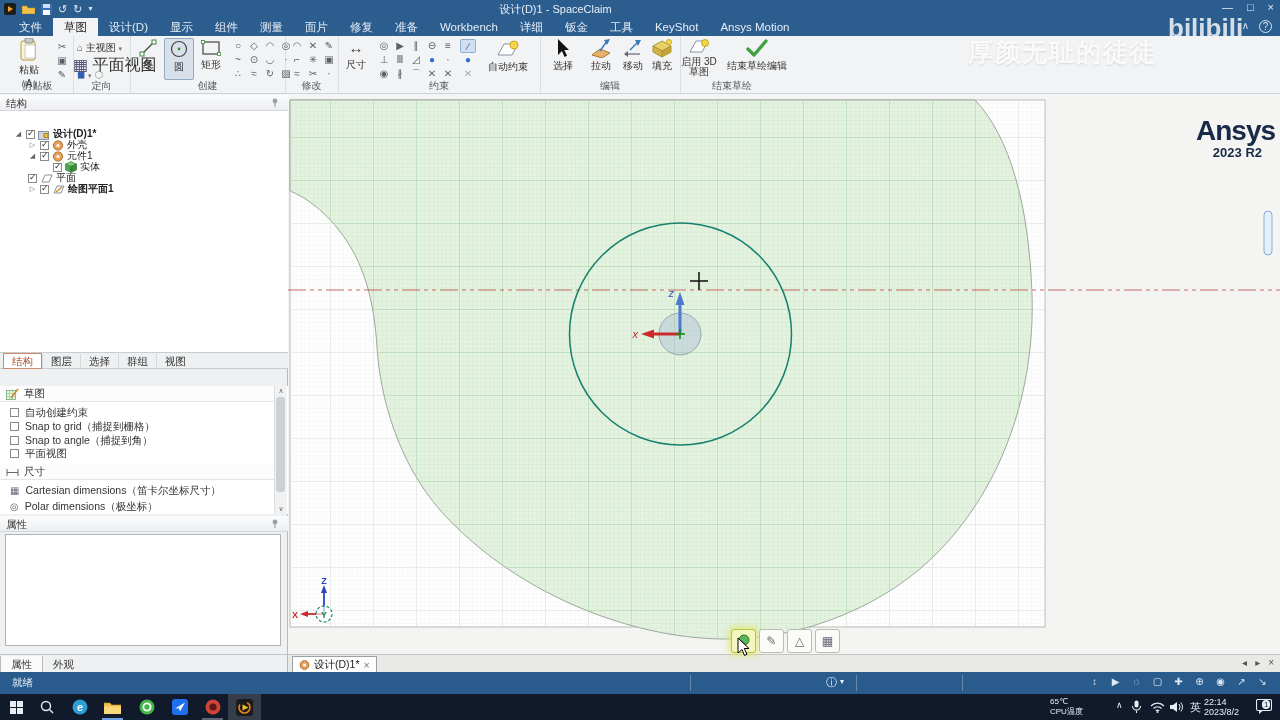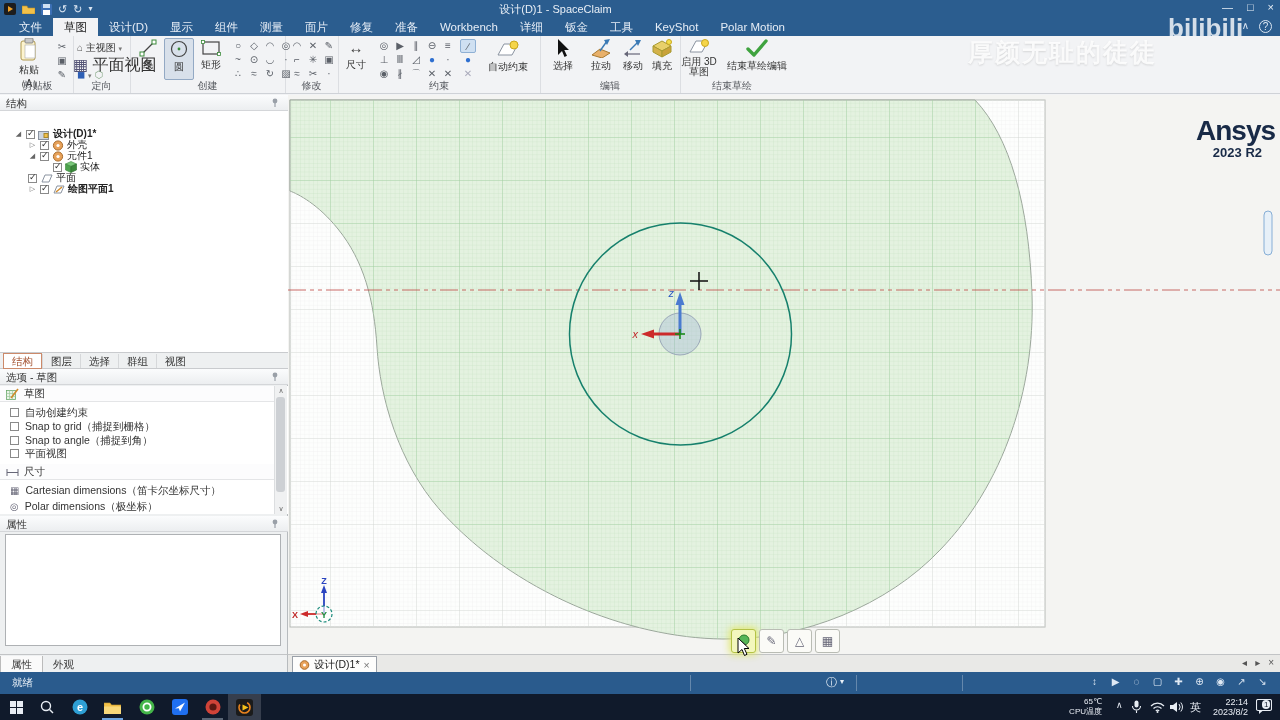--- a/index.html
+++ b/index.html
@@ -66,21 +66,21 @@
   .btab.active{background:#fafafa;border-right:1px solid #bbb;border-left:1px solid #bbb;}
   
   .statusbar{left:0;top:672px;width:1280px;height:22px;background:#2a5b8d;color:#eaf1f8;font-size:10.5px;}
   .statusbar .sep{position:absolute;top:3px;width:1px;height:16px;background:rgba(255,255,255,.28);}
   .stool{display:inline-block;width:17px;text-align:center;font-size:10px;color:#dfe9f4;}
   .taskbar{left:0;top:694px;width:1280px;height:26px;background:#101a2b;color:#e8edf4;}
   .tslot{position:absolute;top:0;width:33px;height:26px;display:flex;align-items:center;justify-content:center;}
   .tslot.open::after{content:"";position:absolute;bottom:0;left:6px;width:21px;height:2px;background:#6ea5e0;}
   .tslot.open-dark::after{content:"";position:absolute;bottom:0;left:6px;width:21px;height:2px;background:#5a6675;}
   .tslot.active{background:rgba(255,255,255,.16);}
-  .tray2{position:absolute;top:3px;font-size:8px;line-height:10px;text-align:right;color:#e8edf4;}
+  .tray2{position:absolute;top:3px;font-size:8px;line-height:10px;color:#e8edf4;}
   .trayg{position:absolute;top:6px;font-size:11px;color:#e8edf4;}
 </style>
 </head>
 <body>
 
 <div id="app">
 
   <div class="abs titlebar">
     <div class="abs qat">
       <svg width="12" height="12">
@@ -115,21 +115,21 @@
     <span class="mtab">组件</span>
     <span class="mtab">测量</span>
     <span class="mtab">面片</span>
     <span class="mtab">修复</span>
     <span class="mtab">准备</span>
     <span class="mtab">Workbench</span>
     <span class="mtab">详细</span>
     <span class="mtab">钣金</span>
     <span class="mtab">工具</span>
     <span class="mtab">KeyShot</span>
-    <span class="mtab">Polar Motion</span>
+    <span class="mtab">Ansys Motion</span>
   </div>
   <div class="abs menu-right">
     <span>∧</span>
     <span style="border:1px solid #dbe6f2;border-radius:50%;width:11px;height:11px;line-height:11px;text-align:center;">?</span>
   </div>
 
   <div class="abs ribbon">
 
     <div class="rgroup" style="left:2px;width:71px;">
       <div class="rbig" style="left:6px;top:2px;width:42px;">
@@ -370,27 +370,20 @@
     </div>
 
     <div class="ptabs">
       <span class="ptab active">结构</span>
       <span class="ptab">图层</span>
       <span class="ptab">选择</span>
       <span class="ptab">群组</span>
       <span class="ptab">视图</span>
     </div>
 
-    <div class="phead" style="top:274px;">
-      <span>选项 - 草图</span>
-      <svg class="pin">
-          <circle cx="4" cy="3" r="2.4" fill="#9aa0a8"></circle>
-          <line x1="4" y1="5" x2="4" y2="9" stroke="#9aa0a8" stroke-width="1.2"></line>
-        </svg>
-    </div>
 
     <div class="optarea">
       <div class="sectrow" style="top:0;">
         <svg width="13" height="12">
             <rect x="0.5" y="2.5" width="9" height="9" fill="#eaf4e8" stroke="#6aa86a" stroke-width="0.8"></rect>
             <line x1="3.5" y1="2.5" x2="3.5" y2="11.5" stroke="#9cc89c" stroke-width="0.7"></line>
             <line x1="6.5" y1="2.5" x2="6.5" y2="11.5" stroke="#9cc89c" stroke-width="0.7"></line>
             <line x1="0.5" y1="5.5" x2="9.5" y2="5.5" stroke="#9cc89c" stroke-width="0.7"></line>
             <line x1="0.5" y1="8.5" x2="9.5" y2="8.5" stroke="#9cc89c" stroke-width="0.7"></line>
             <line x1="5" y1="10" x2="12" y2="1" stroke="#d08a2a" stroke-width="1.6"></line>

